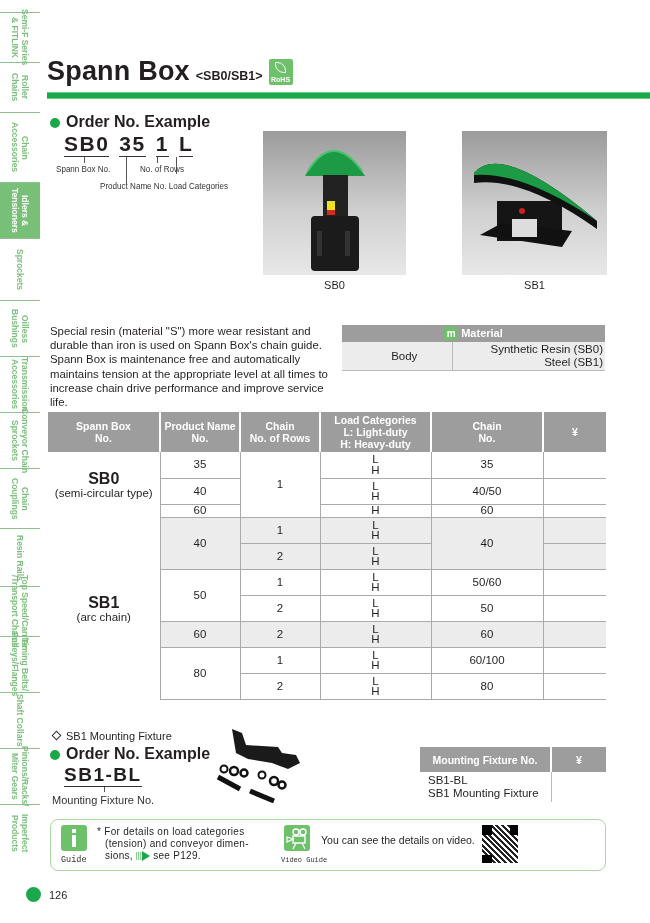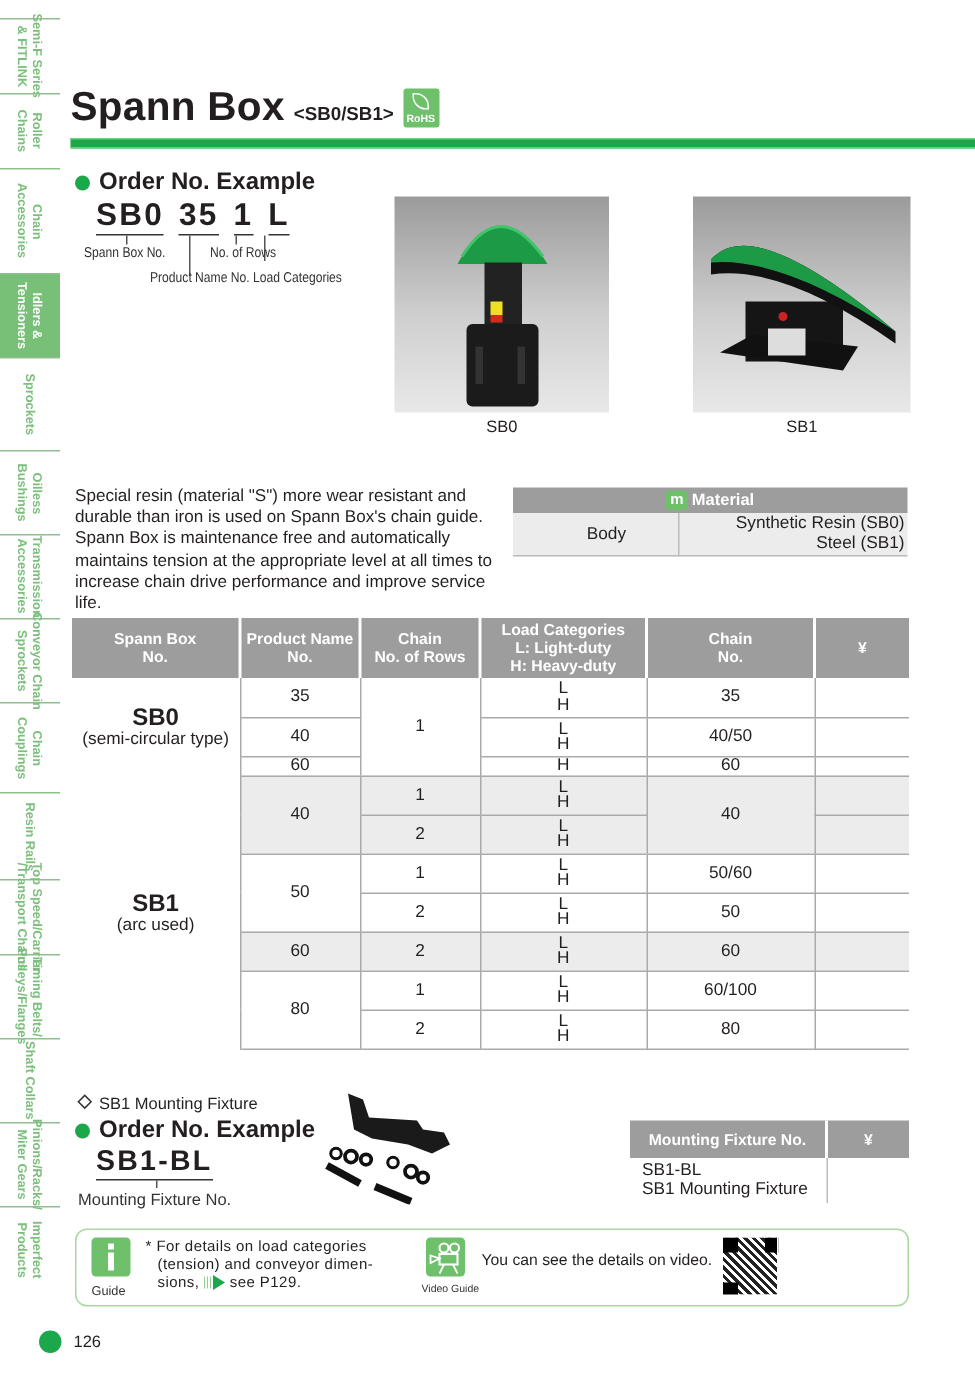--- a/index.html
+++ b/index.html
@@ -64,21 +64,21 @@
 
   .mfx { position: absolute; left: 420px; top: 747px; width: 186px; font-size: 11.5px; }
   .mfx th { background: #9d9d9d; color: #fff; font-size: 10.5px; height: 25px; font-weight: bold; }
   .mfx th:first-child { border-right: 2px solid #fff; width: 131px; }
   .mfx td { line-height: 13px; text-align: left; padding: 2px 8px; }
   .mfx td.price { border-left: 1px solid #bbb; }
 
   
   .guide { position: absolute; left: 50px; top: 819px; width: 556px; height: 52px; border: 1.5px solid #a8d8a0; border-radius: 8px; }
   .gicon { position: absolute; width: 26px; height: 26px; background: #6ec06b; border-radius: 3px; color: #fff; text-align: center; }
-  .g-lbl { position: absolute; font-size: 8.5px; color: #333; }
+  .g-lbl { position: absolute; font-size: 8.5px; color: #333; font-family: Liberation Mono, monospace; }
   .guide-text { position: absolute; left: 46px; top: 6px; width: 175px; font-size: 10px; line-height: 12px; letter-spacing: 0.3px; }
   .arrow { display: inline-block; width: 0; height: 0; border-top: 5px solid transparent; border-bottom: 5px solid transparent; border-left: 8px solid #1aa84a; vertical-align: middle; }
   .arrow-l { display: inline-block; width: 6px; height: 8px; background: repeating-linear-gradient(90deg, #8fd08f 0 1px, transparent 1px 2px); vertical-align: middle; }
   .video-text { position: absolute; left: 270px; top: 14px; font-size: 10.5px; }
   .qr { position: absolute; left: 430px; top: 4px; width: 38px; height: 40px;
         background:
           linear-gradient(#000,#000) 0 0/10px 10px no-repeat,
           linear-gradient(#000,#000) 28px 0/10px 10px no-repeat,
           linear-gradient(#000,#000) 0 30px/10px 10px no-repeat,
           repeating-linear-gradient(45deg, #222 0 2px, #fff 2px 4px),
@@ -266,21 +266,21 @@
       </tr>
       <tr>
         <td>60</td>
         <td class="shade" style="height:13px">
           <span class="lh">H</span>
         </td>
         <td>60</td>
         <td></td>
       </tr>
       <tr class="g">
-        <td class="grp" rowspan="7"><span class="big">SB1</span><span>(arc used)</span></td>
+        <td class="grp" rowspan="7"><span class="big">SB1</span><span>(arc chain)</span></td>
         <td class="shade" rowspan="2">40</td>
         <td class="shade">1</td>
         <td class="shade" style="height:26px">
           <span class="lh">L</span>
           <span class="lh">H</span>
         </td>
         <td class="shade" rowspan="2">40</td>
         <td class="shade"></td>
       </tr>
       <tr class="g">

